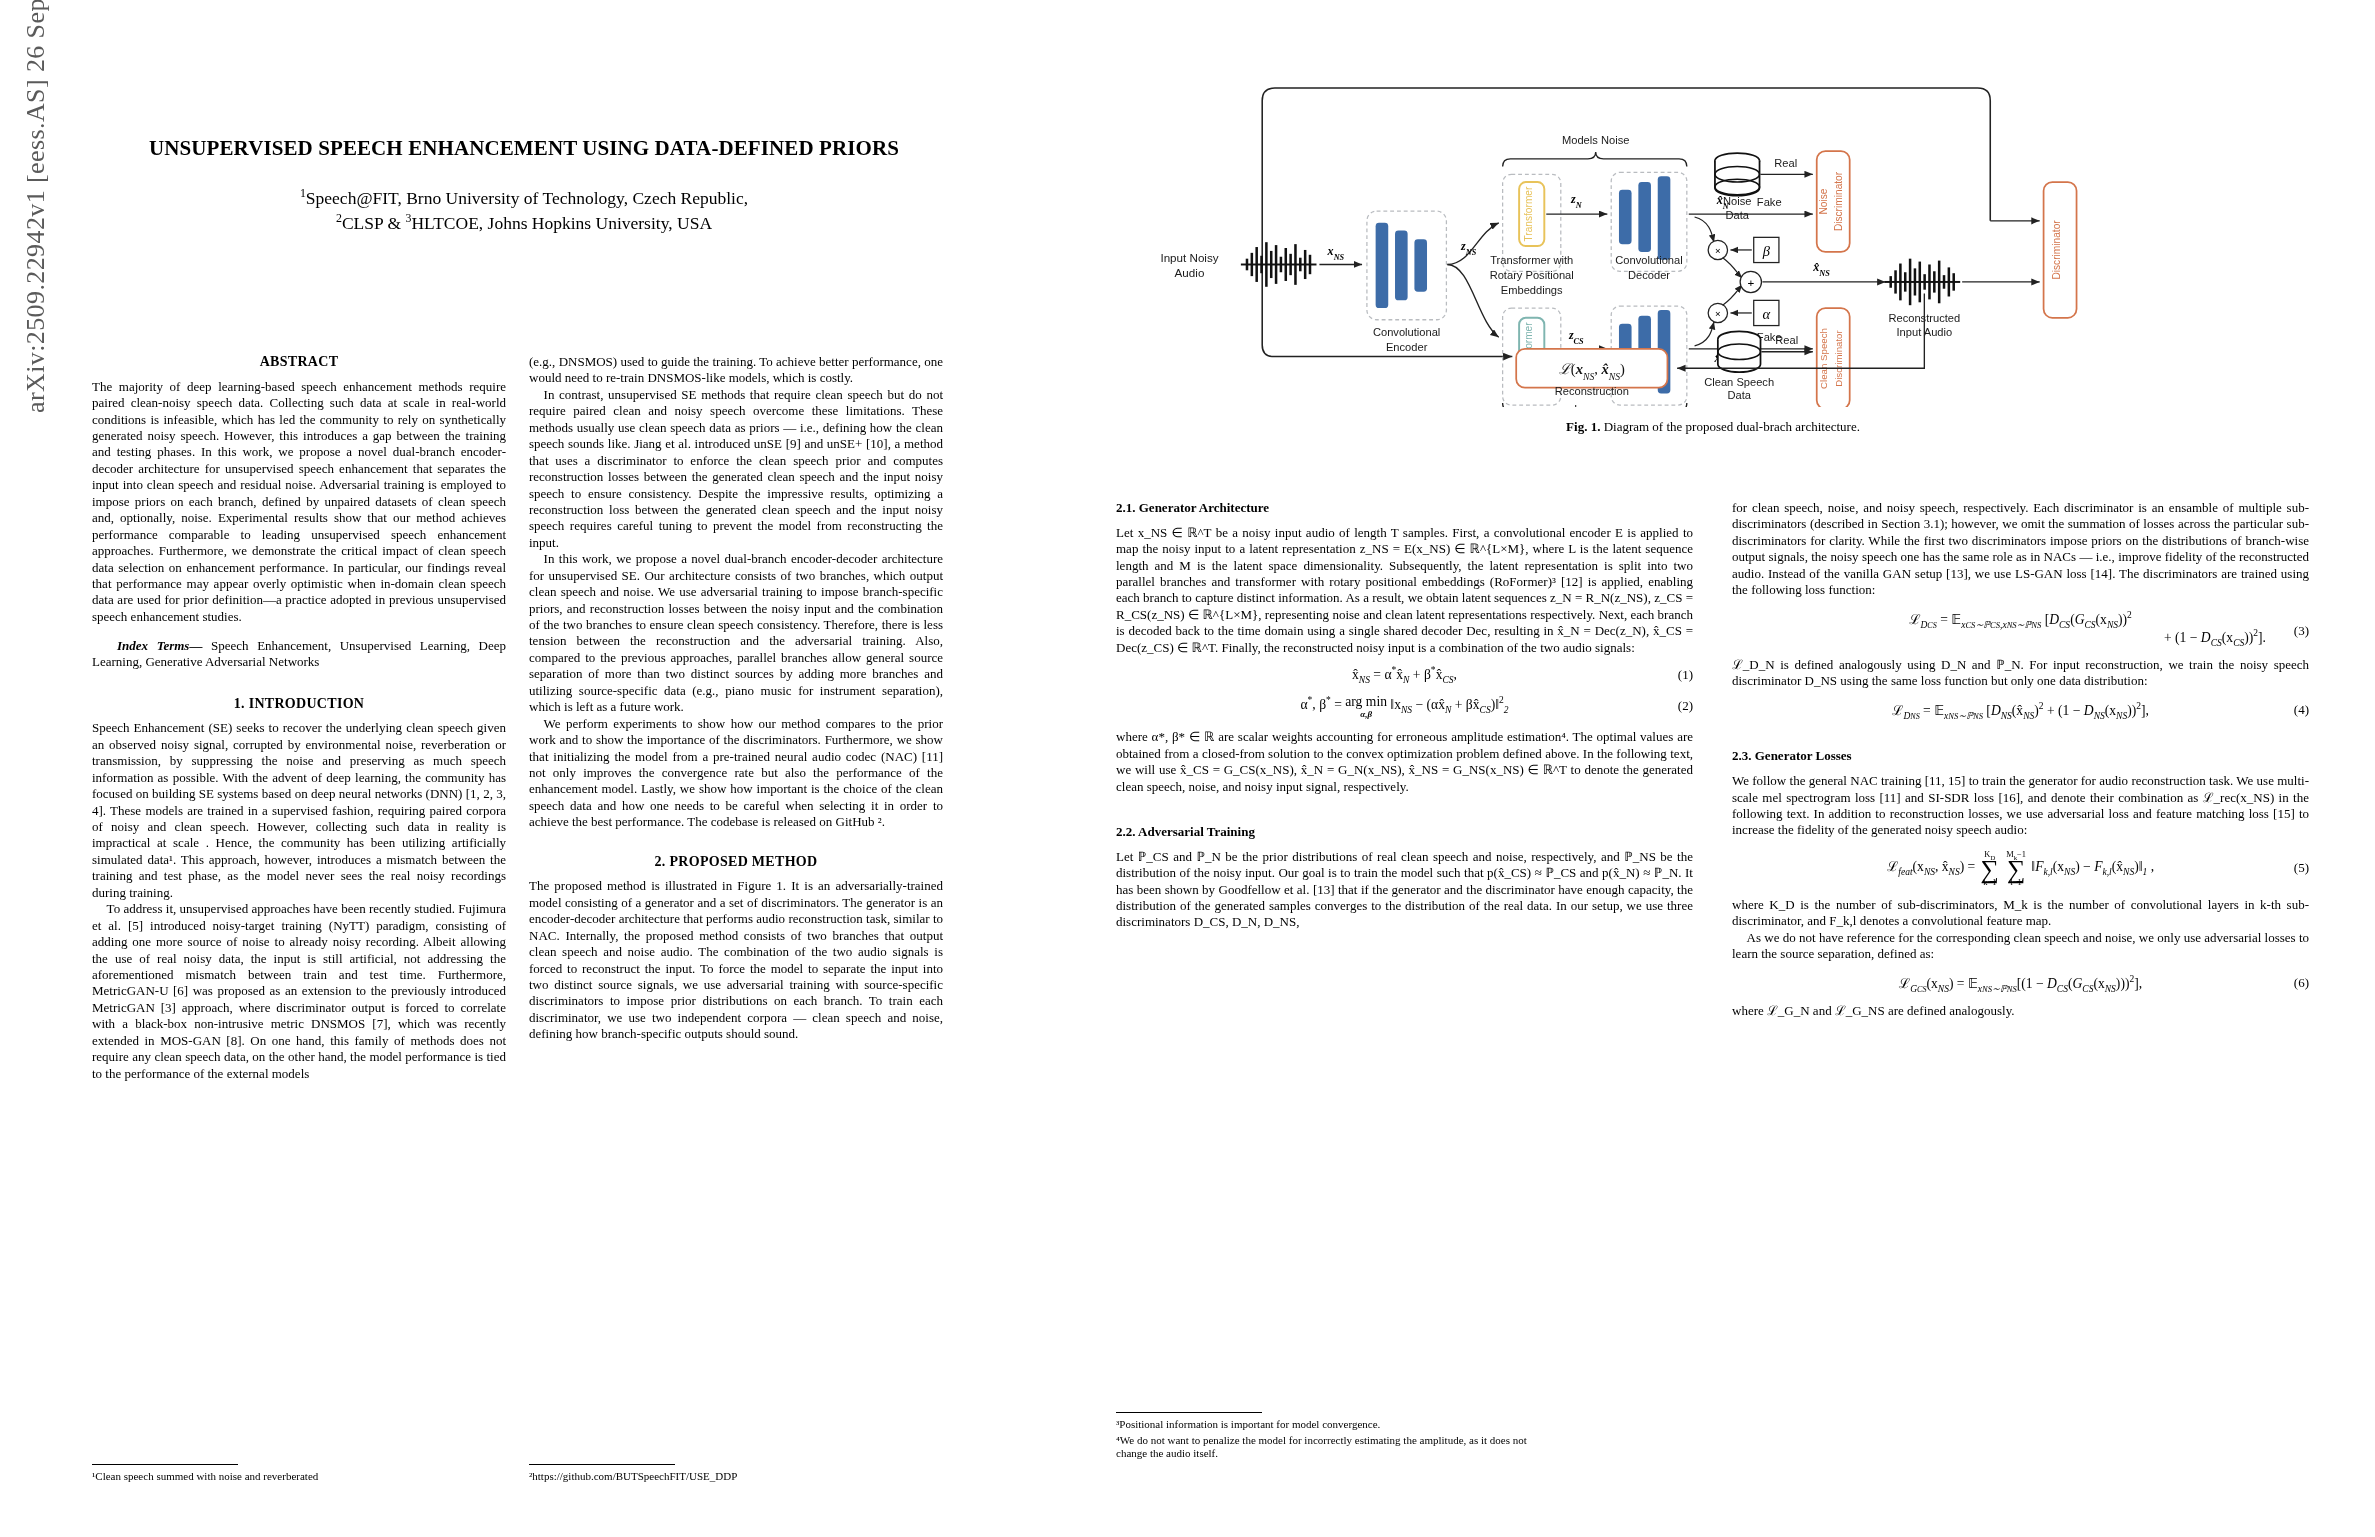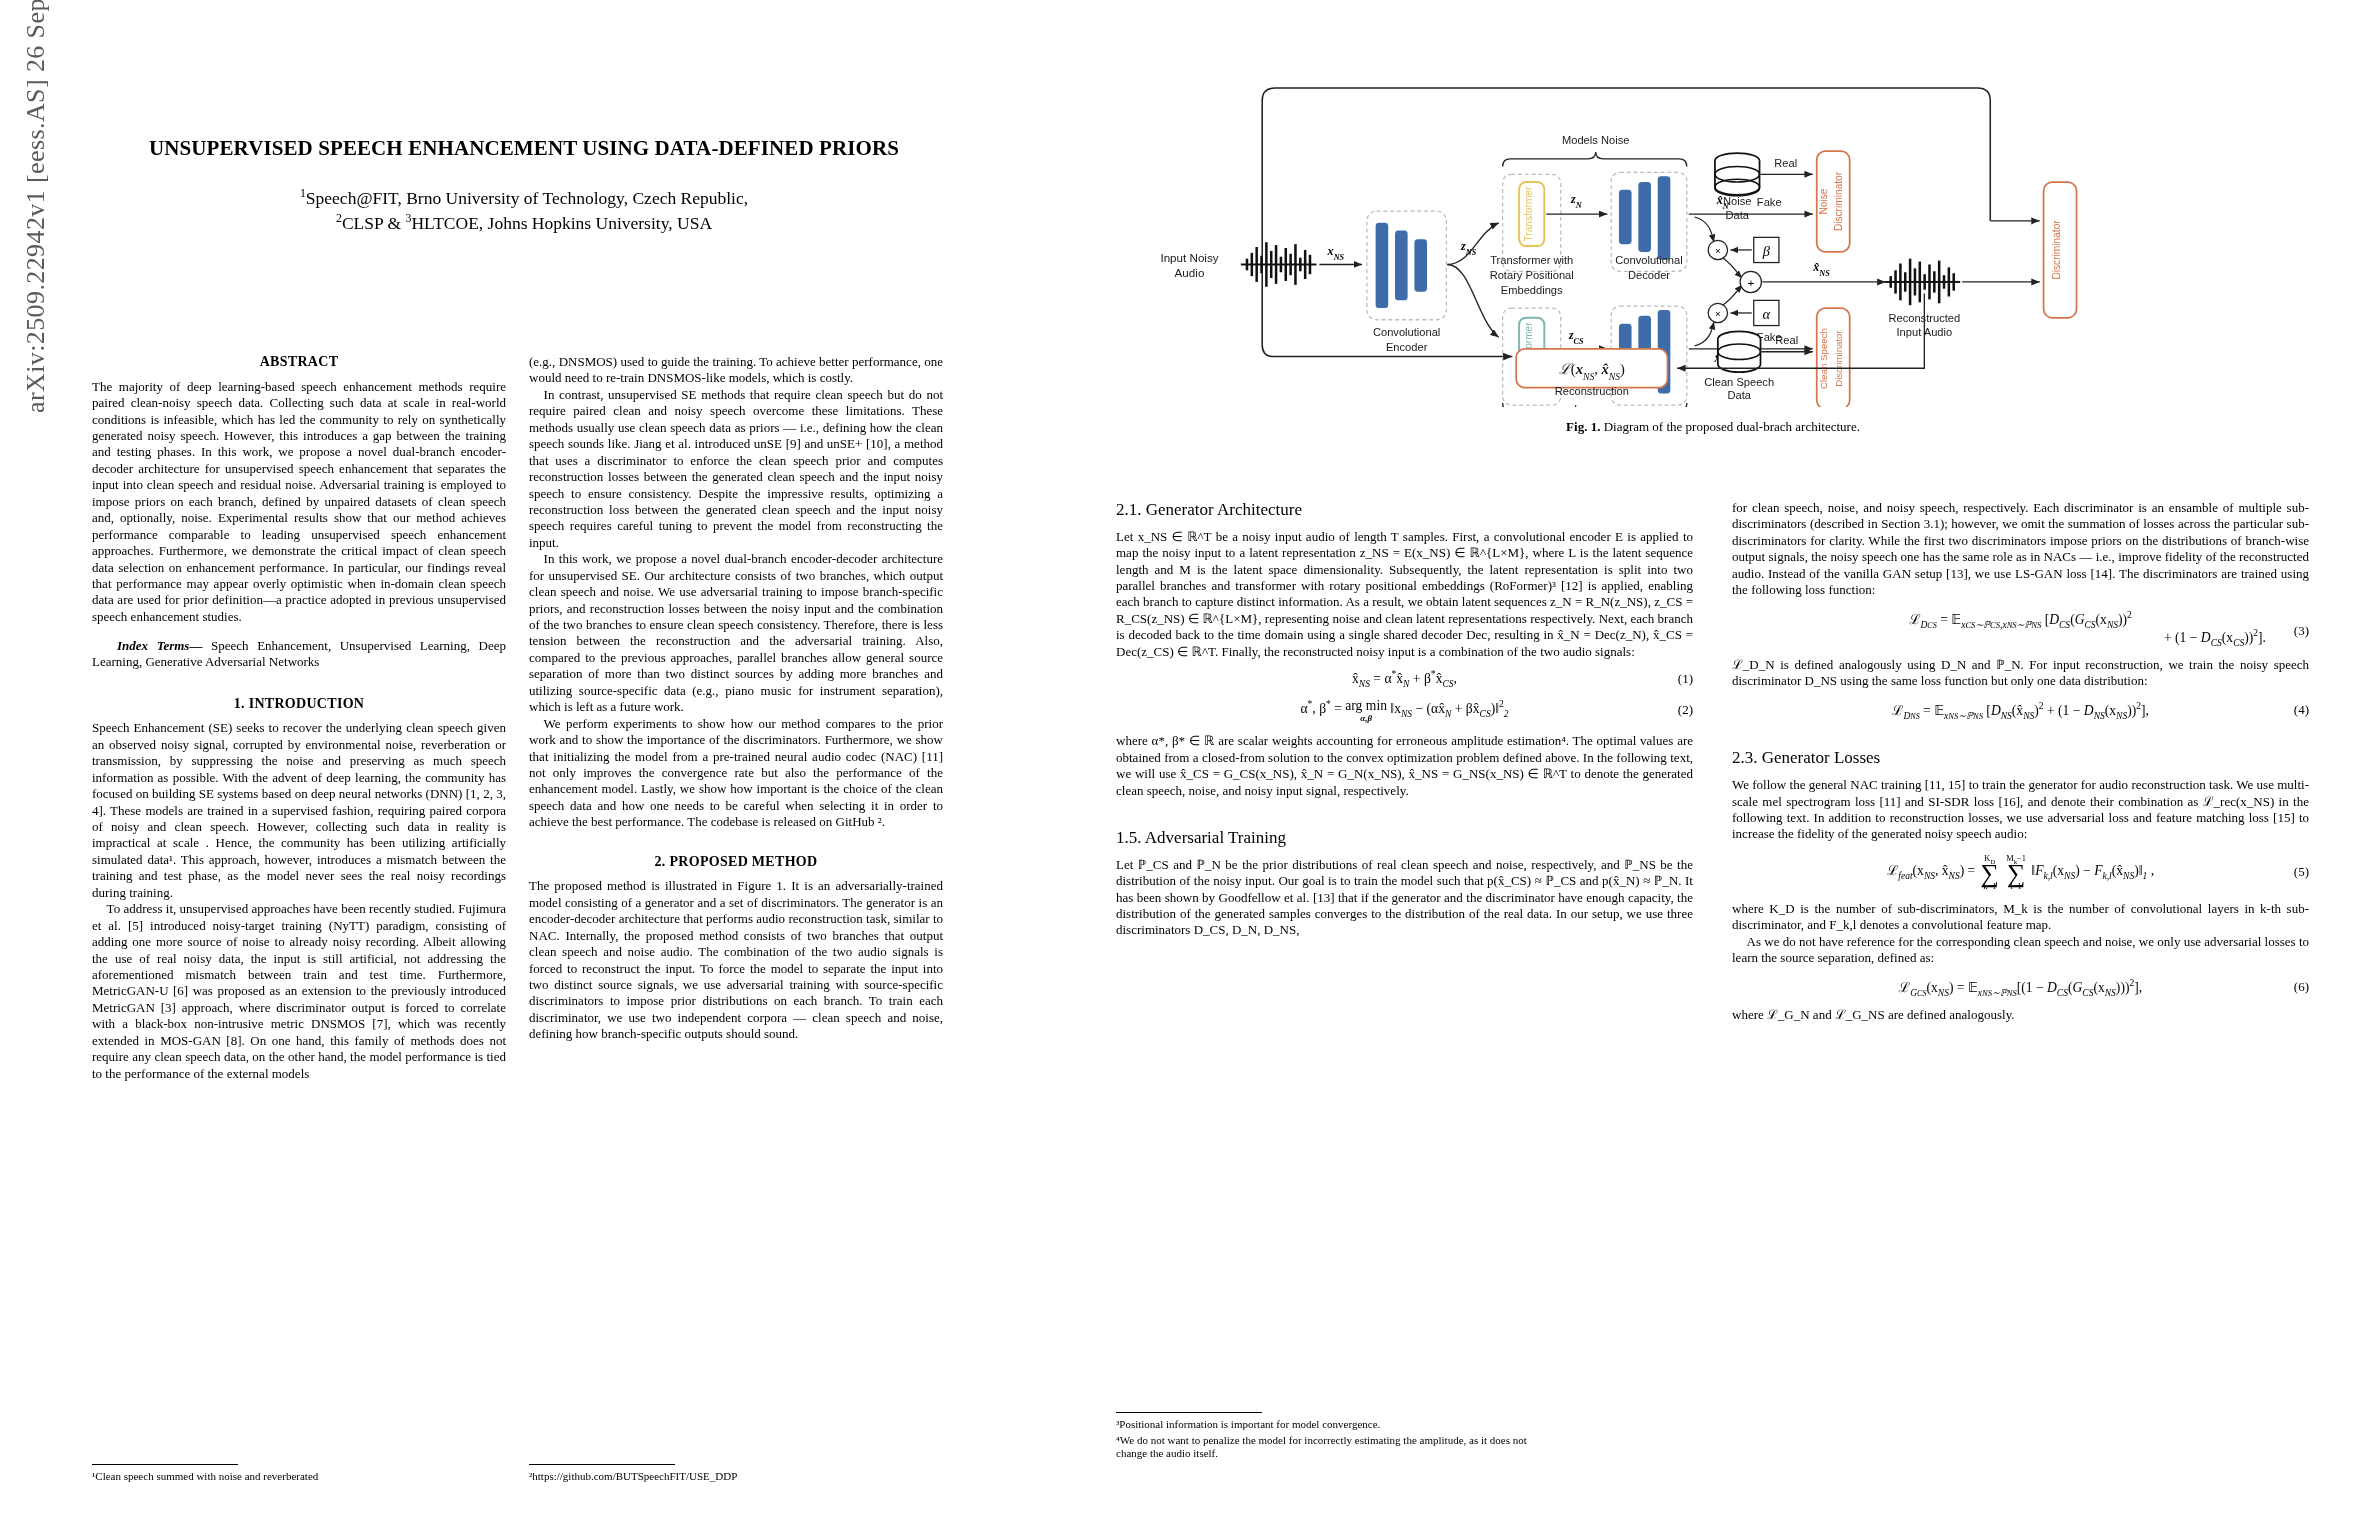--- a/index.html
+++ b/index.html
@@ -99,21 +99,21 @@
   }
   .figcap b { font-weight:bold; }
 
   .cols2r {
     position:absolute; left:0; top:442px; width:1194px;
     display:flex; gap:39px;
   }
   .colr { width:577px; }
 
   .sub-head {
-    font-weight:normal; font-size:17px; margin: 0 0 8.7px 0;
+    font-weight:bold; font-size:13px; margin: 0 0 8.7px 0;
   }
   .sub-head.sp { margin-top:29px; }
 
   
   .eqrow {
     display:flex; align-items:center; justify-content:center;
     margin: 10.7px 0 10.7px 0; position:relative;
     font-size: 13.6px;
   }
   .eqbody { flex:1; text-align:center; font-family:"Liberation Serif", serif; }
@@ -390,21 +390,21 @@
 
         <div class="eqrow">
           <div class="eqbody">
             <span class="mathy">α<span class="sup2">*</span>, β<span class="sup2">*</span> = <span class="argmin">arg min<span class="bot" style="font-style:italic;">α,β</span></span> ‖x<span class="sub">NS</span> − (αx̂<span class="sub">N</span> + βx̂<span class="sub">CS</span>)‖<span class="sup2">2</span><span class="sub">2</span></span>
           </div>
           <span class="eqnum">(2)</span>
         </div>
 
         <p class="body noindent">where α*, β* ∈ ℝ are scalar weights accounting for erroneous amplitude estimation⁴. The optimal values are obtained from a closed-from solution to the convex optimization problem defined above. In the following text, we will use x̂_CS = G_CS(x_NS), x̂_N = G_N(x_NS), x̂_NS = G_NS(x_NS) ∈ ℝ^T to denote the generated clean speech, noise, and noisy input signal, respectively.</p>
 
-        <div class="sub-head sp">1.5.  Adversarial Training</div>
+        <div class="sub-head sp">2.2.  Adversarial Training</div>
         <p class="body noindent">Let ℙ_CS and ℙ_N be the prior distributions of real clean speech and noise, respectively, and ℙ_NS be the distribution of the noisy input. Our goal is to train the model such that p(x̂_CS) ≈ ℙ_CS and p(x̂_N) ≈ ℙ_N. It has been shown by Goodfellow et al. [13] that if the generator and the discriminator have enough capacity, the distribution of the generated samples converges to the distribution of the real data. In our setup, we use three discriminators D_CS, D_N, D_NS,</p>
 
         <div class="fn-block">
           <div class="footnote-rule"></div>
           <div class="footnote">³Positional information is important for model convergence.</div>
           <div class="footnote" style="margin-top:1.9px;">⁴We do not want to penalize the model for incorrectly estimating the amplitude, as it does not change the audio itself.</div>
         </div>
       </div>
 
       <div class="colr" style="position:relative; height:961px;">

